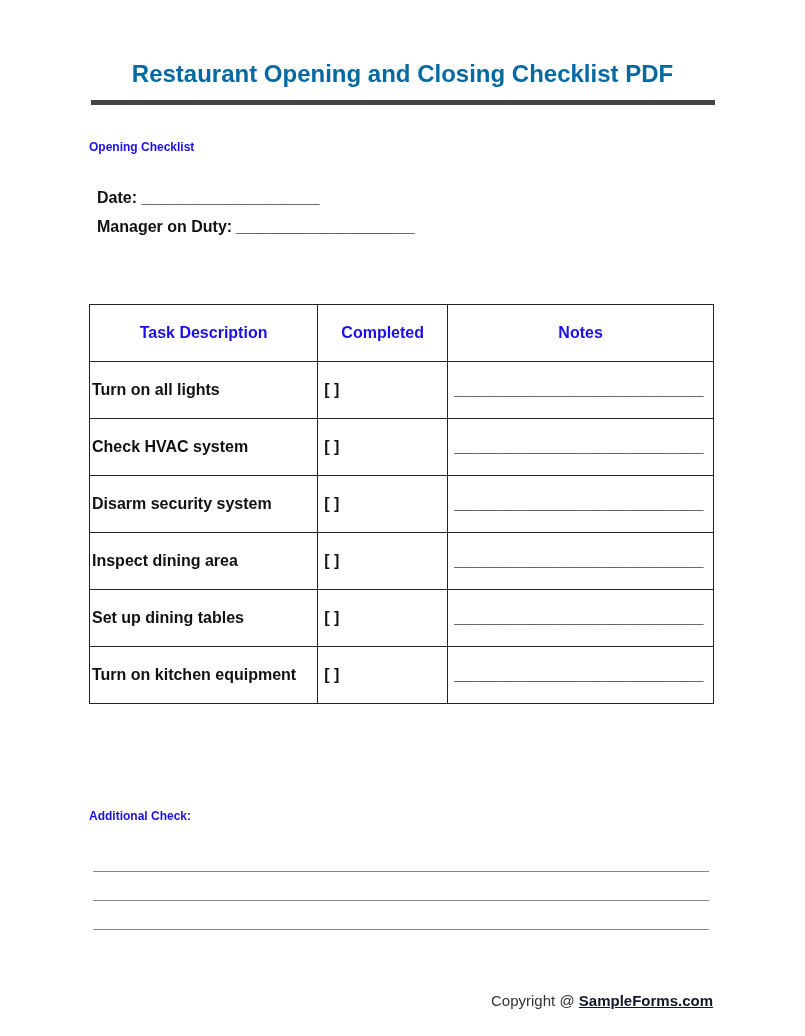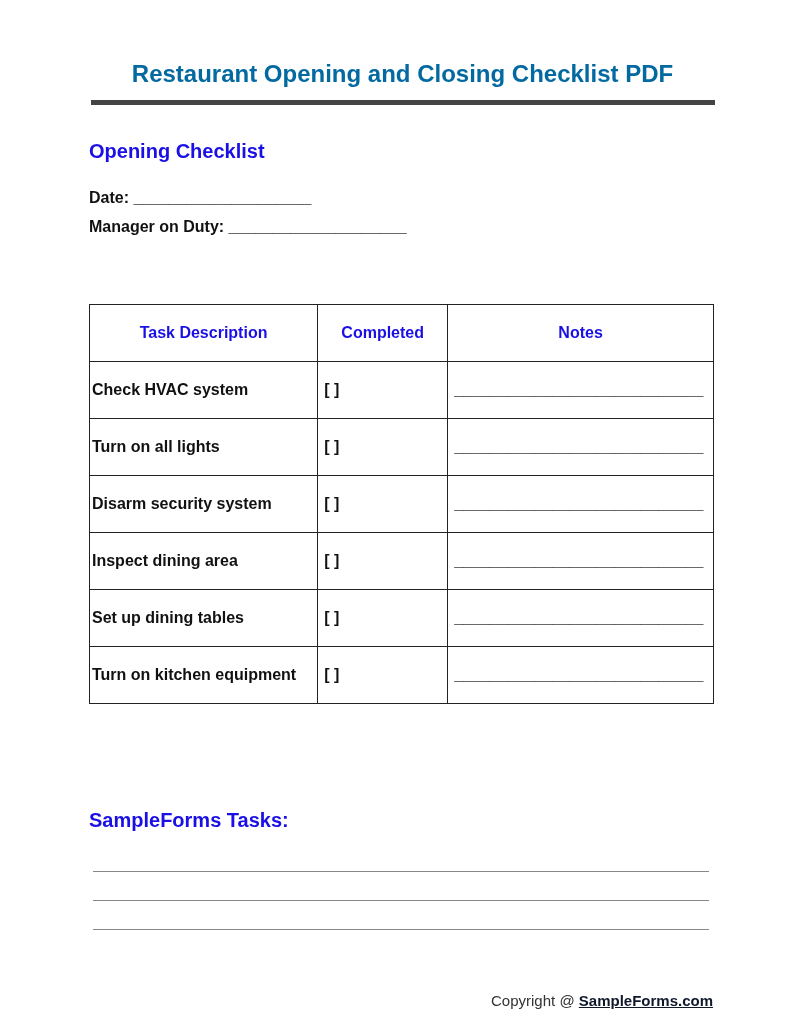--- a/index.html
+++ b/index.html
@@ -1,20 +1,20 @@
 <!DOCTYPE html>
 <html><head>
   <meta charset="utf-8">
   <style>
     html, body { margin: 0; padding: 0; background: #ffffff; }
     body { width: 805px; height: 1036px; position: relative; font-family: "Liberation Sans", sans-serif; color: #111; overflow: hidden; }
     .title { position: absolute; left: 0; top: 60px; width: 805px; text-align: center; font-size: 24px; font-weight: bold; color: #0369a1; }
     .title-rule { position: absolute; left: 91px; top: 100px; width: 624px; height: 5px; background: #444444; }
-    .section-heading { position: absolute; left: 89px; font-size: 20px; font-weight: bold; color: #1a10e6; }
-    .field { position: absolute; left: 89px; font-size: 16px; font-weight: bold; color: #111; white-space: pre; }
+    .section-heading { position: absolute; left: 89px; font-size: 12px; font-weight: bold; color: #1a10e6; }
+    .field { position: absolute; left: 97px; font-size: 16px; font-weight: bold; color: #111; white-space: pre; }
     table.checklist { position: absolute; left: 89px; top: 267px; width: 625px; border-collapse: collapse; margin-top: 37px; }
     table.checklist th, table.checklist td { border: 1px solid #222; height: 56px; padding: 0; font-size: 16px; font-weight: bold; }
     table.checklist th { color: #1a10e6; text-align: center; height: 56px; }
     table.checklist td { text-align: left; color: #111; }
     table.checklist td.task { padding-left: 2px; }
     table.checklist td.completed { padding-left: 6px; }
     table.checklist td.notes { padding-left: 6px; white-space: nowrap; }
     .col-task { width: 230px; }
     .col-completed { width: 130px; }
     .col-notes { width: 265px; }
@@ -36,26 +36,26 @@
 <table class="checklist">
   <thead>
     <tr>
       <th class="col-task">Task Description</th>
       <th class="col-completed">Completed</th>
       <th class="col-notes">Notes</th>
     </tr>
   </thead>
   <tbody>
     <tr>
-      <td class="task">Check HVAC system</td>
+      <td class="task">Turn on all lights</td>
       <td class="completed">[ ]</td>
       <td class="notes">____________________________</td>
     </tr>
     <tr>
-      <td class="task">Turn on all lights</td>
+      <td class="task">Check HVAC system</td>
       <td class="completed">[ ]</td>
       <td class="notes">____________________________</td>
     </tr>
     <tr>
       <td class="task">Disarm security system</td>
       <td class="completed">[ ]</td>
       <td class="notes">____________________________</td>
     </tr>
     <tr>
       <td class="task">Inspect dining area</td>
@@ -68,18 +68,18 @@
       <td class="notes">____________________________</td>
     </tr>
     <tr>
       <td class="task">Turn on kitchen equipment</td>
       <td class="completed">[ ]</td>
       <td class="notes">____________________________</td>
     </tr>
   </tbody>
 </table>
 
-<div class="section-heading" style="top:809px;">SampleForms Tasks:</div>
+<div class="section-heading" style="top:809px;">Additional Check:</div>
 <div class="line" style="top:871px;"></div>
 <div class="line" style="top:900px;"></div>
 <div class="line" style="top:929px;"></div>
 
 <div class="footer"><span>Copyright @ </span><span class="brand">SampleForms.com</span></div>
 
 </body></html>

